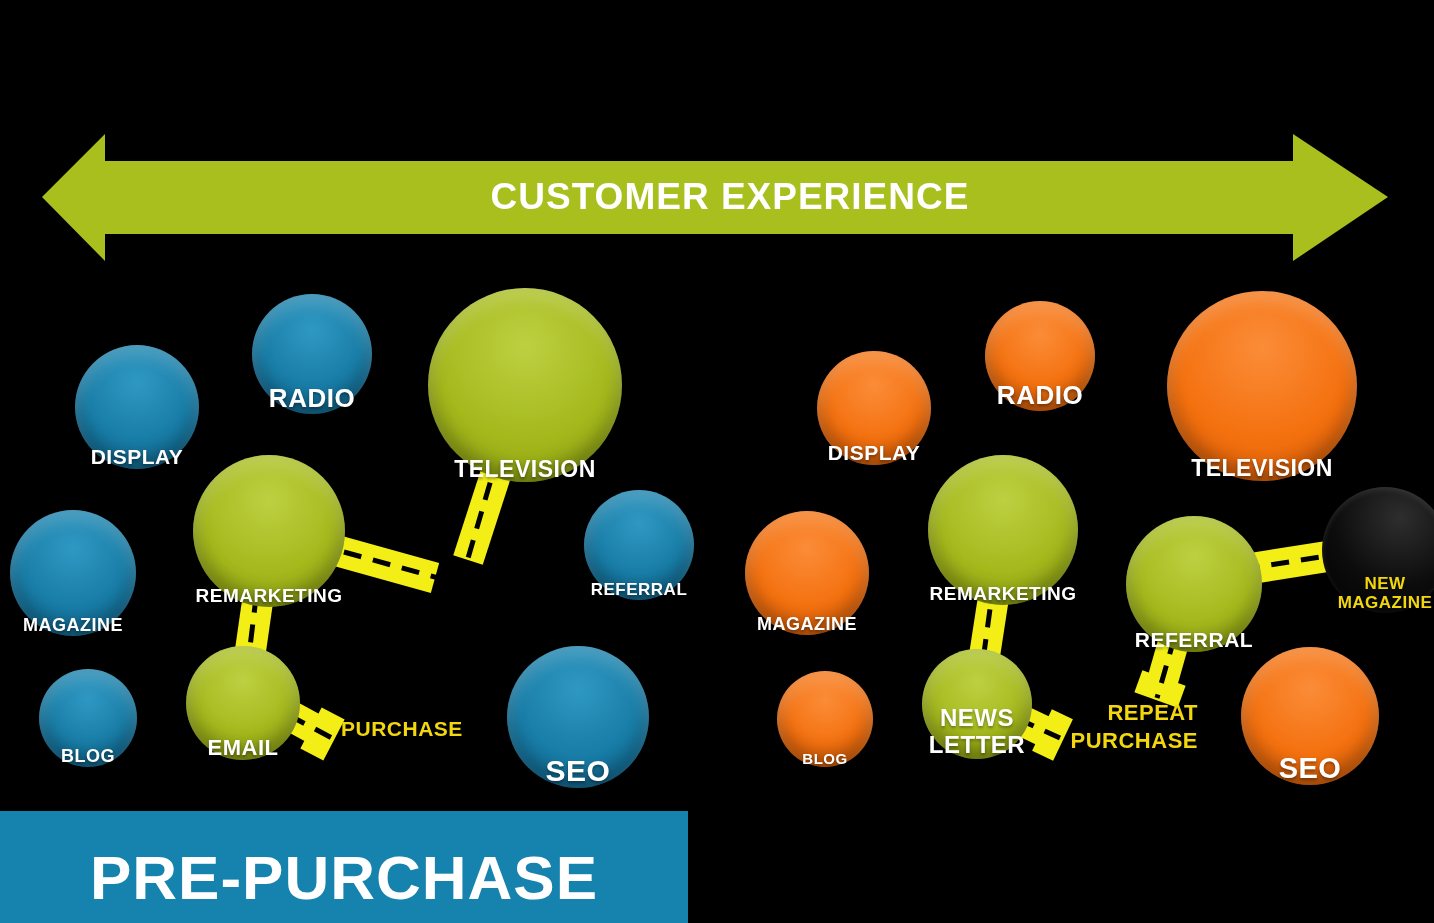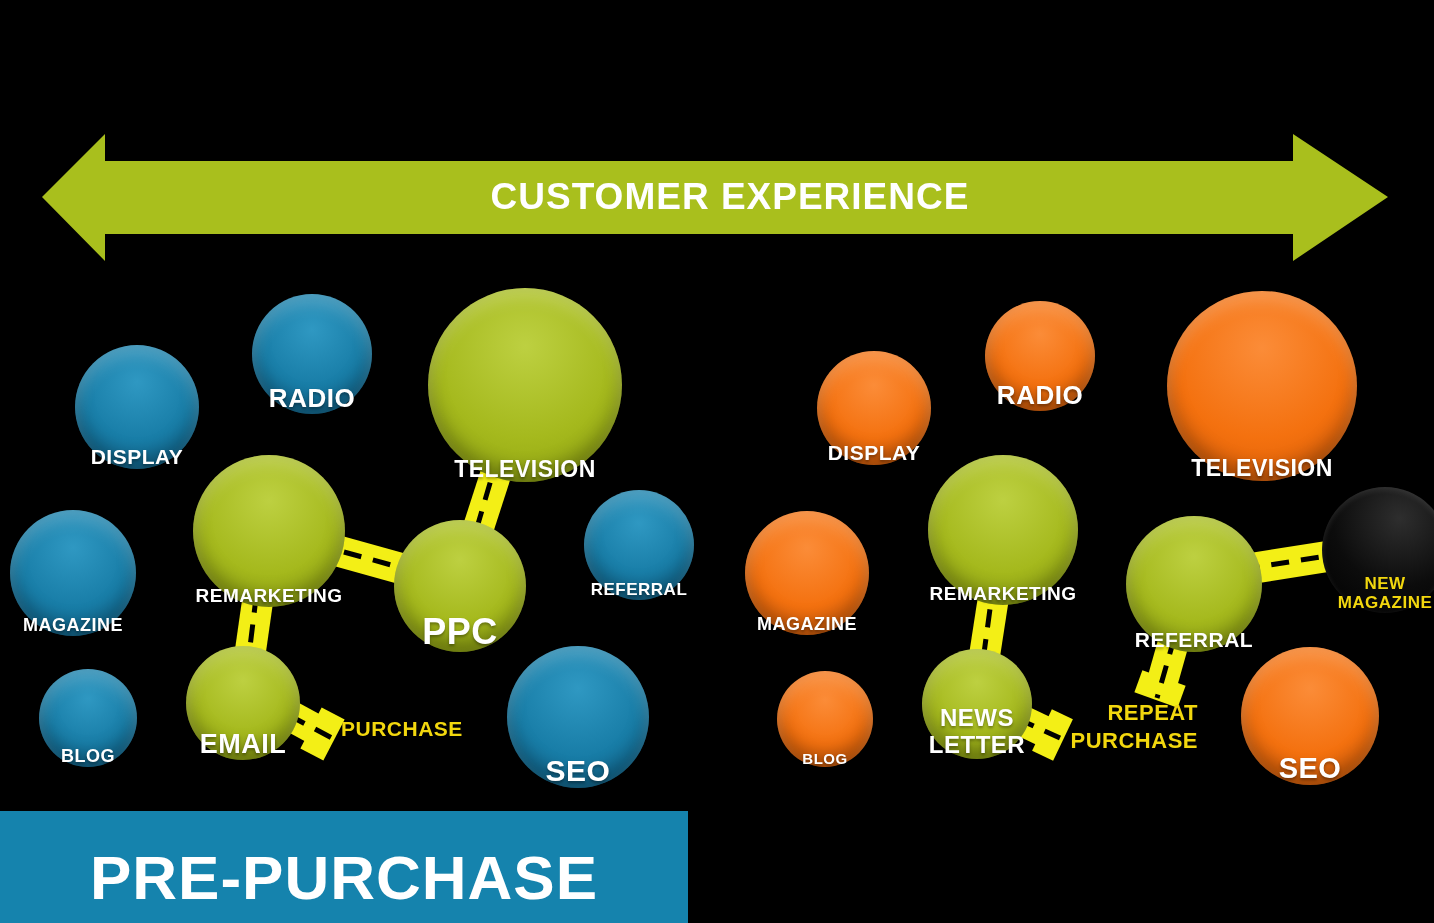--- a/index.html
+++ b/index.html
@@ -83,30 +83,27 @@
   </div>
   <div class="circle c-green" style="left:428px; top:288px; width:194px; height:194px; font-size:23px;">
     <span>TELEVISION</span>
   </div>
   <div class="circle c-blue" style="left:10px; top:510px; width:126px; height:126px; font-size:18px;">
     <span>MAGAZINE</span>
   </div>
   <div class="circle c-green" style="left:193px; top:455px; width:152px; height:152px; font-size:19px;">
     <span>REMARKETING</span>
   </div>
-  <div class="circle c-green" style="left:394px; top:520px; width:132px; height:132px; font-size:36px;">
-    <span>PPC</span>
-  </div>
   <div class="circle c-blue" style="left:584px; top:490px; width:110px; height:110px; font-size:17px;">
     <span>REFERRAL</span>
   </div>
   <div class="circle c-blue" style="left:39px; top:669px; width:98px; height:98px; font-size:18px;">
     <span>BLOG</span>
   </div>
-  <div class="circle c-green" style="left:186px; top:646px; width:114px; height:114px; font-size:27px;">
+  <div class="circle c-green" style="left:186px; top:646px; width:114px; height:114px; font-size:22px;">
     <span>EMAIL</span>
   </div>
   <div class="circle c-blue" style="left:507px; top:646px; width:142px; height:142px; font-size:30px;">
     <span>SEO</span>
   </div>
 
   <div class="circle c-orange" style="left:817px; top:351px; width:114px; height:114px; font-size:21px;">
     <span>DISPLAY</span>
   </div>
   <div class="circle c-orange" style="left:985px; top:301px; width:110px; height:110px; font-size:26px;">

